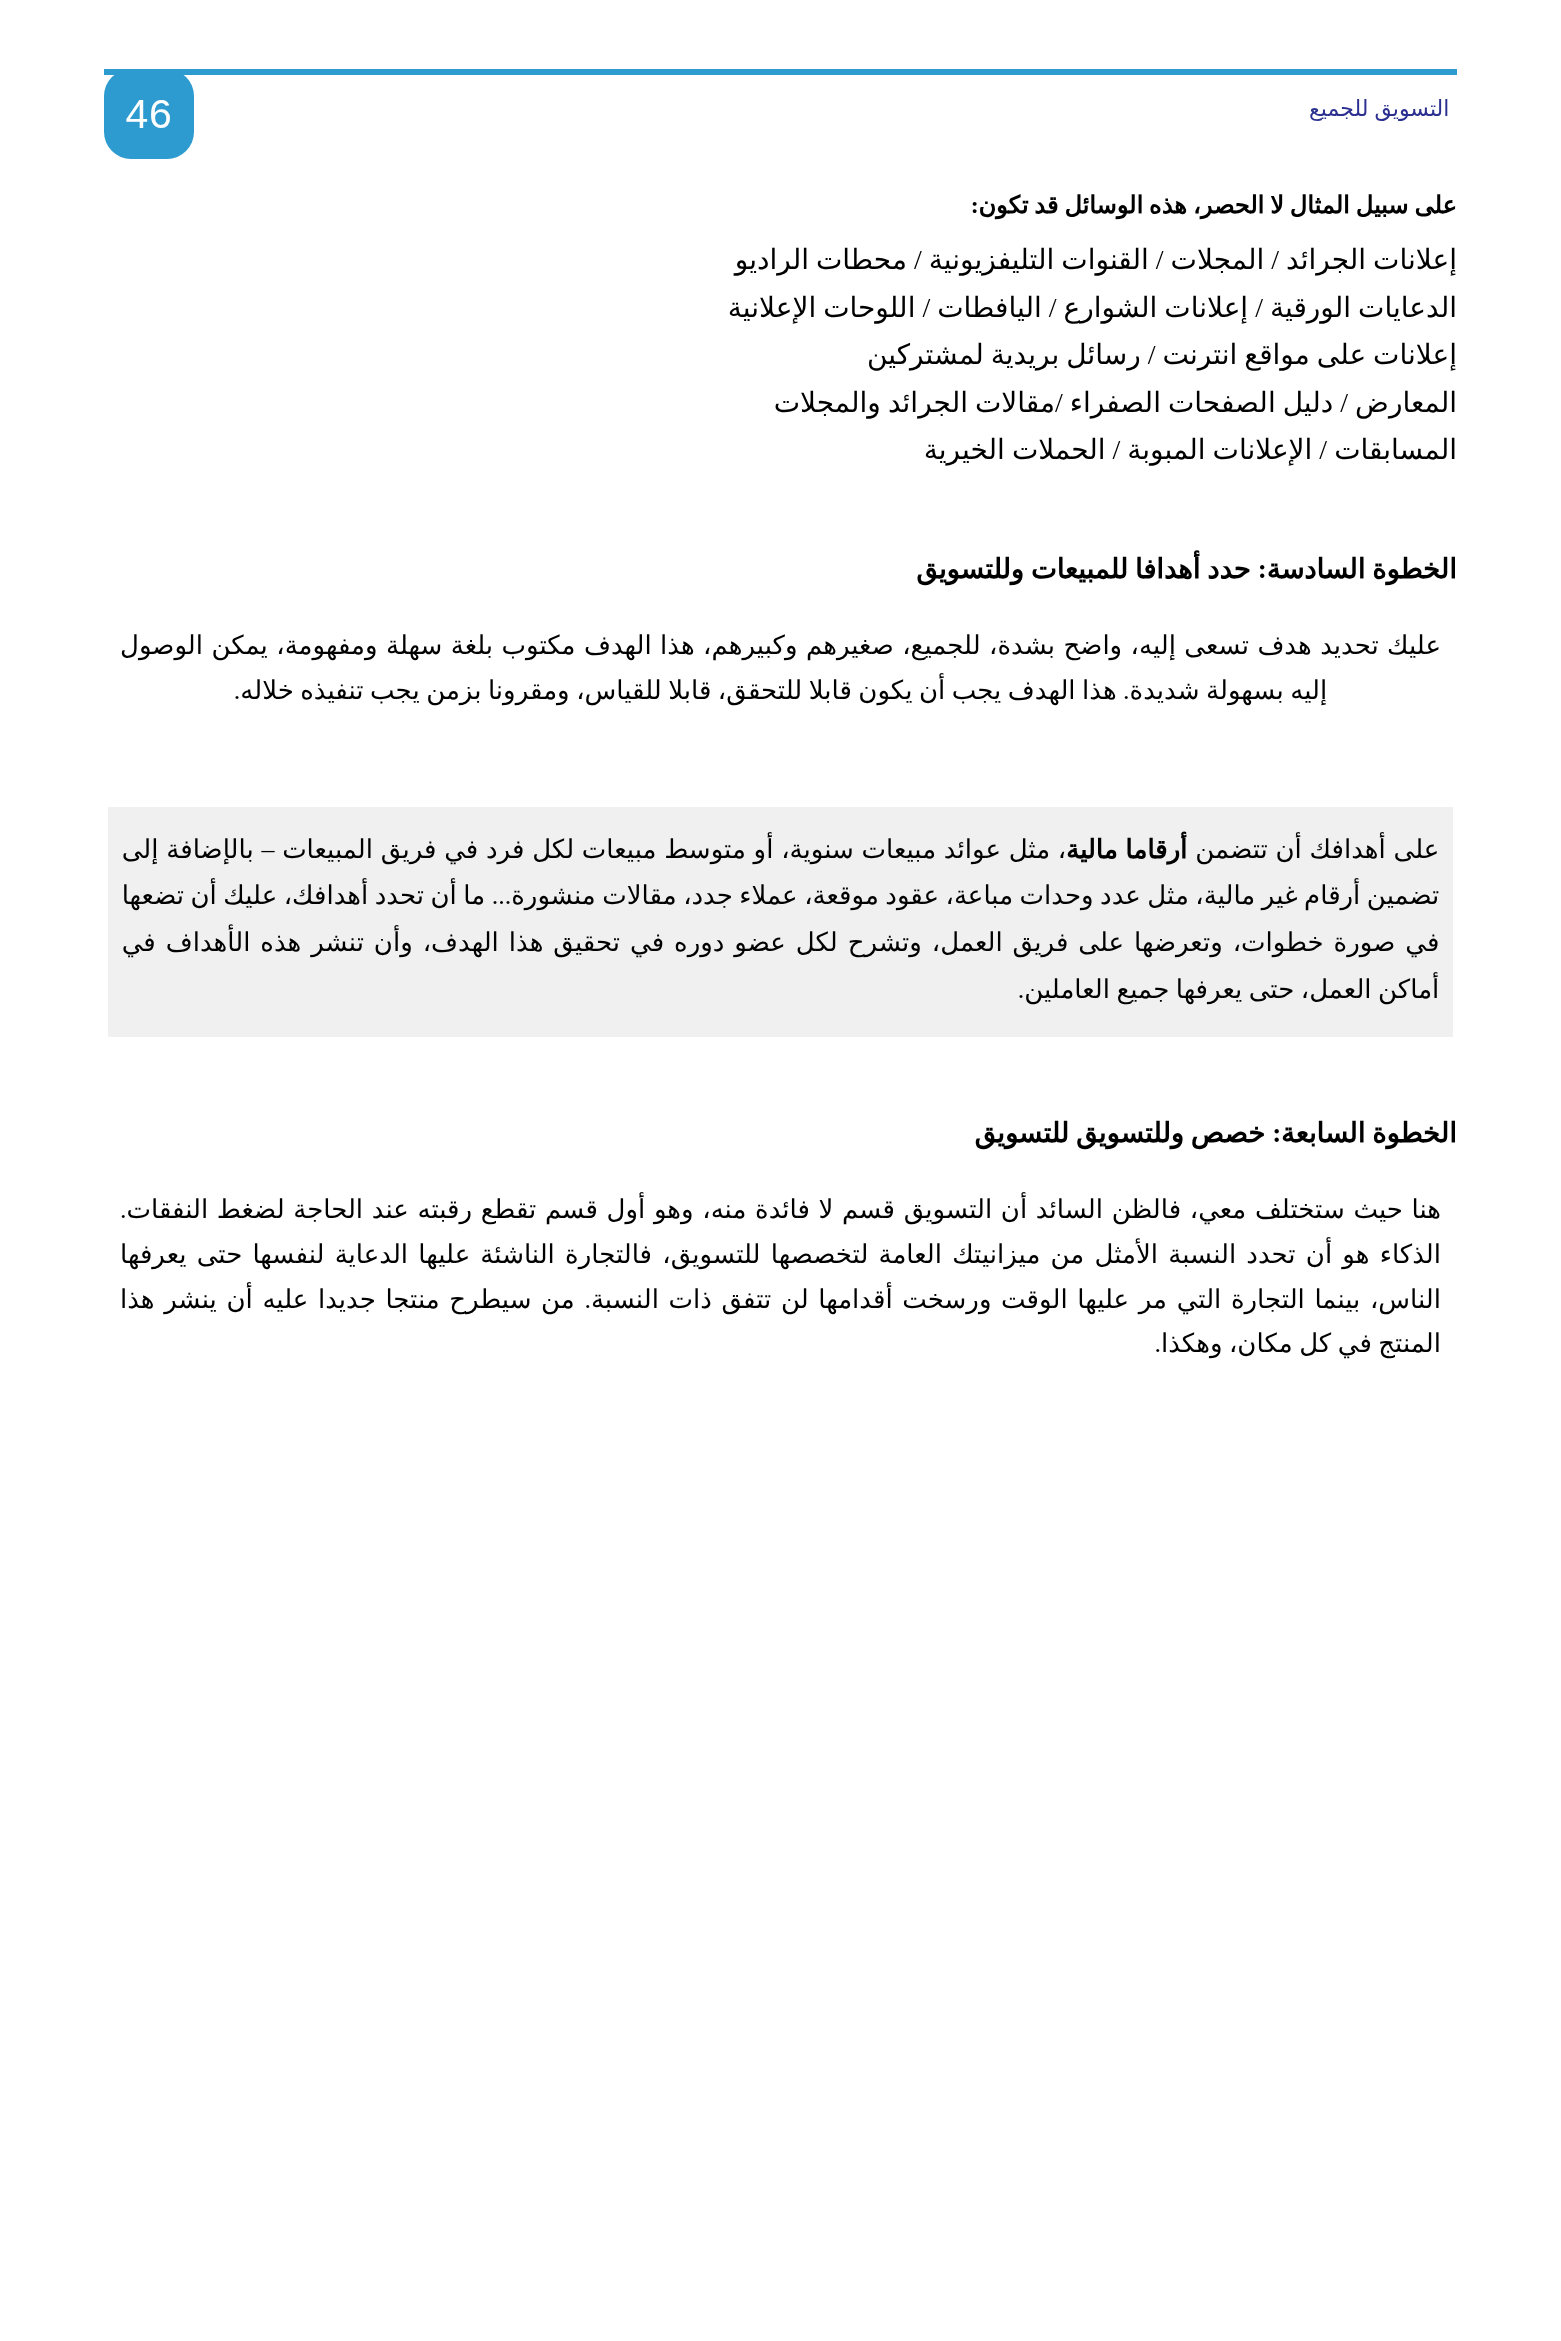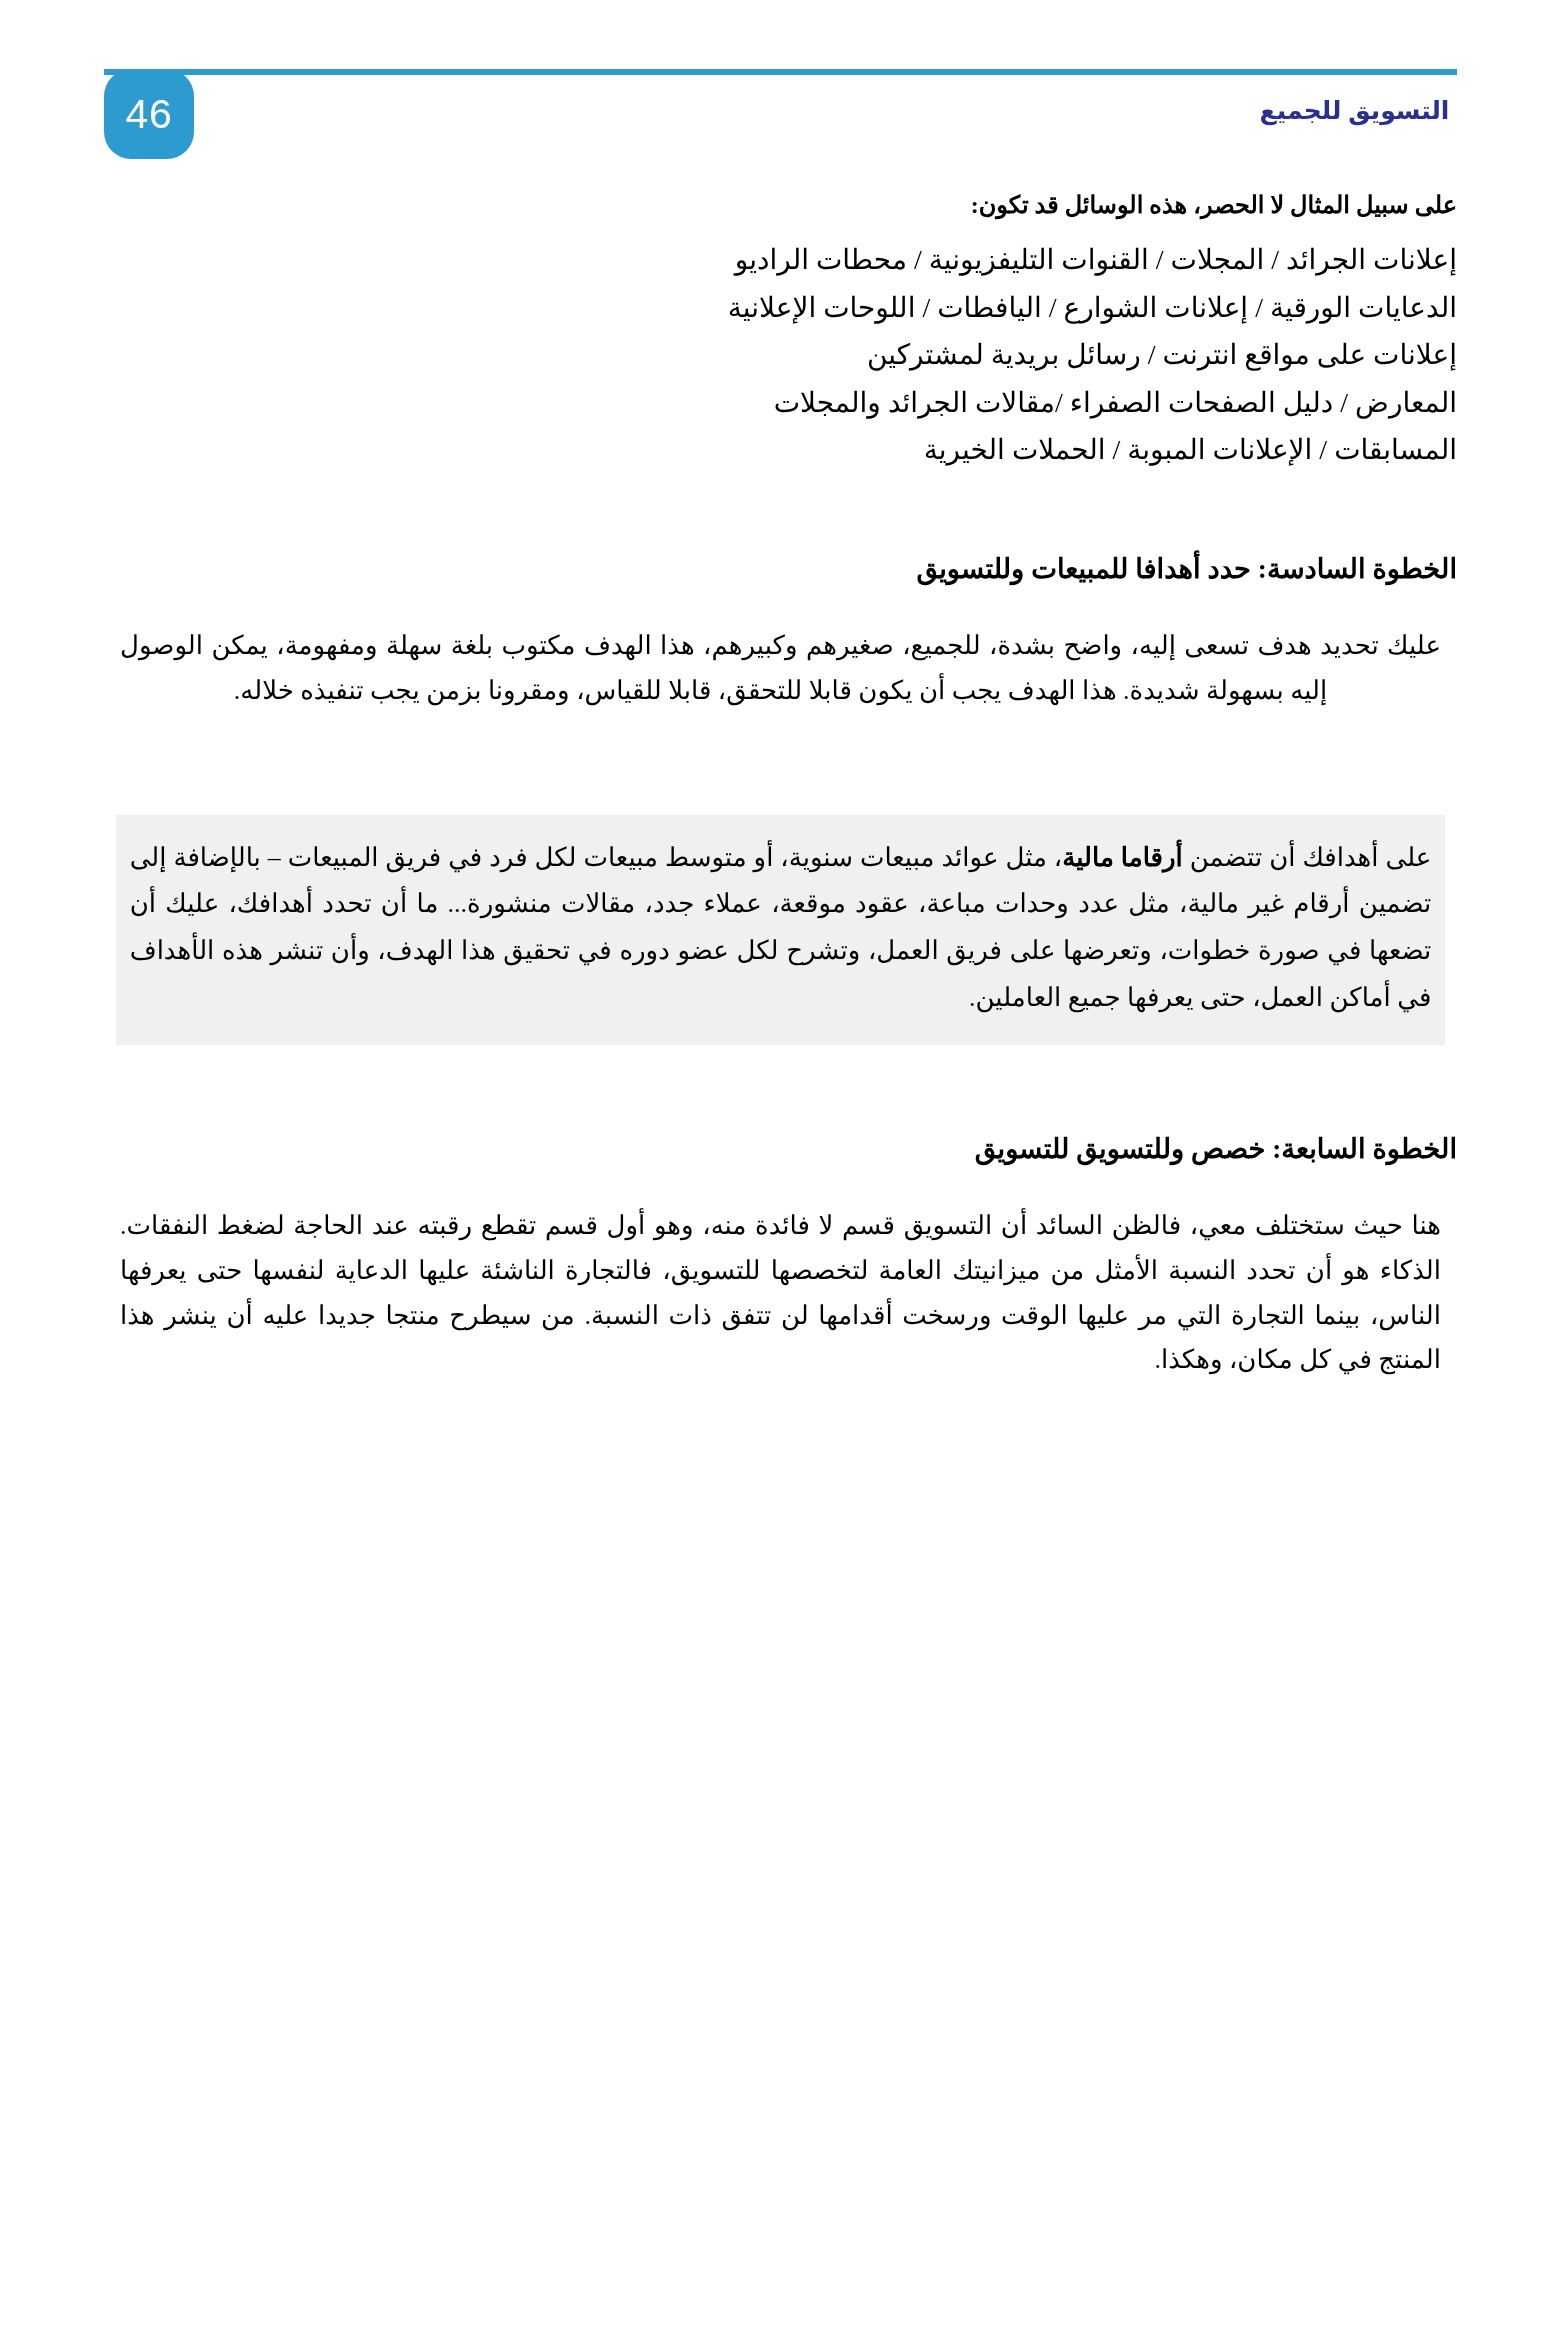--- a/index.html
+++ b/index.html
@@ -63,22 +63,22 @@
     font-weight: 400;
     line-height: 1;
     letter-spacing: 0.8px;
     direction: ltr;
   }
   .header-title {
     position: absolute;
     top: 27.4px;
     right: 7.6px;
     font-family: "Liberation Sans", "DejaVu Sans", sans-serif;
-    font-size: 25px;
-    font-weight: 700;
+    font-size: 22px;
+    font-weight: 400;
     color: #2b2f8f;
     direction: rtl;
     white-space: nowrap;
   }
 
   
   .content {
     position: absolute;
     top: 189px;
     left: 104px;
@@ -127,21 +127,21 @@
     text-align-last: right;
   }
 
   .spacer-lg { height: 73px; }
   .spacer-sm { height: 20px; }
 
   
   .callout {
     background: #f0f0f0;
     padding: 20px 13.7px 23px 13.7px;
-    margin: 12px;
+    margin: 4px;
   }
   .callout p {
     margin: 0;
     font-size: 26px;
     line-height: 1.80;
     text-align: justify;
     text-align-last: right;
     letter-spacing: 0.2px;
   }
   .callout b {

